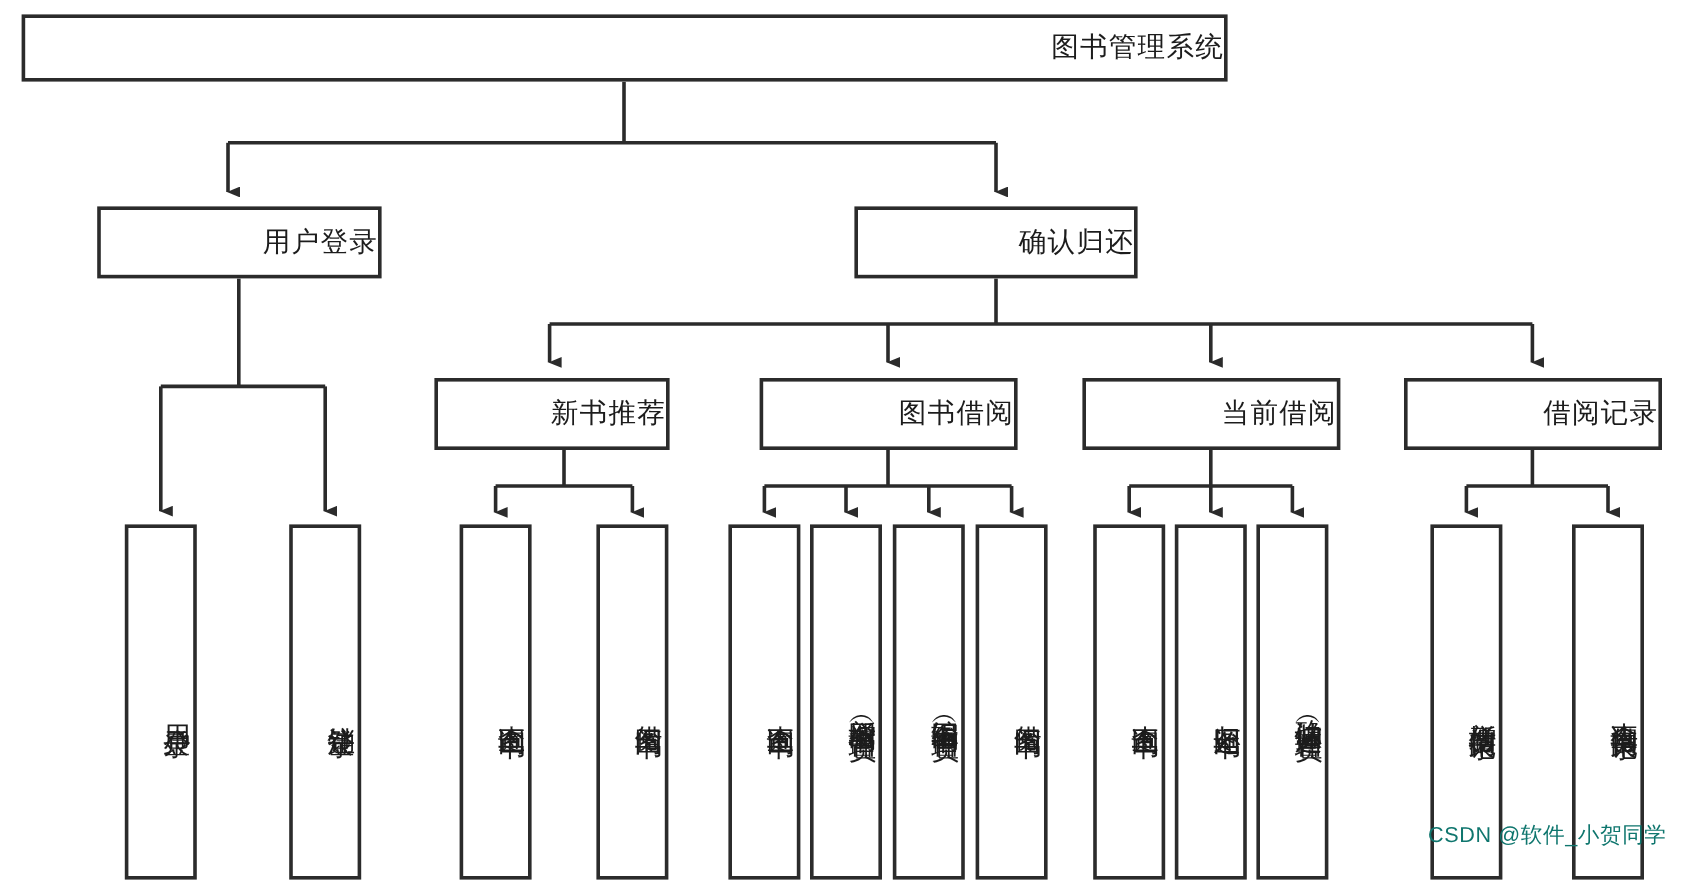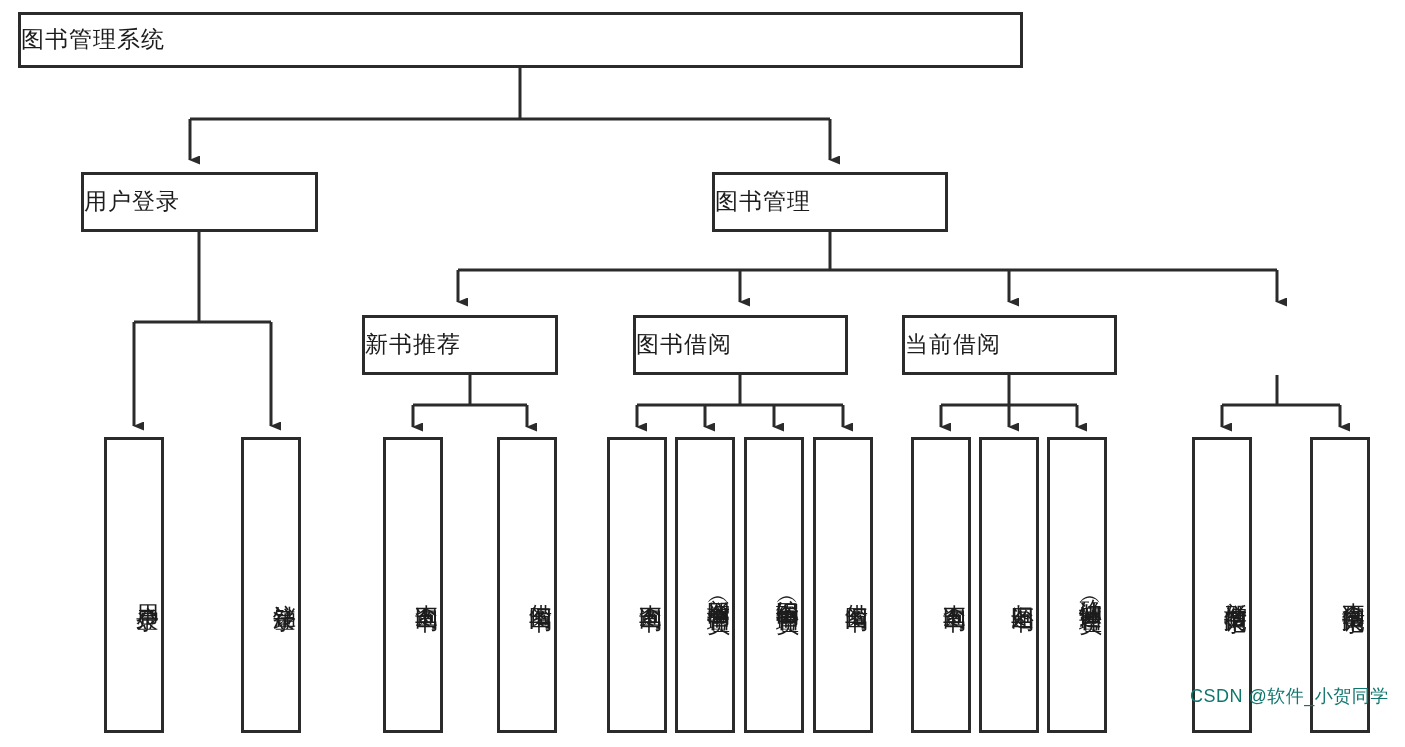--- a/index.html
+++ b/index.html
@@ -24,21 +24,21 @@
     height: 747px;
     pointer-events: none;
   }
   .node {
     position: absolute;
     box-sizing: border-box;
     border: 3px solid #2b2b2b;
     background: #ffffff;
     display: flex;
     align-items: center;
-    justify-content: flex-start;
+    justify-content: flex-end;
     color: #1c1c1c;
   }
   .node.horiz {
     font-size: 23px;
     letter-spacing: 1px;
   }
   .node.vert {
     writing-mode: vertical-rl;
     text-orientation: upright;
     font-size: 23px;
@@ -117,31 +117,34 @@
   </svg>
 
   <div class="node horiz" style="left:18px; top:12px; width:1005px; height:56px;">
     <span class="label">图书管理系统</span>
   </div>
 
   <div class="node horiz" style="left:81px; top:172px; width:237px; height:60px;">
     <span class="label">用户登录</span>
   </div>
   <div class="node horiz" style="left:712px; top:172px; width:236px; height:60px;">
-    <span class="label">图书管理</span>
+    <span class="label">确认归还</span>
   </div>
 
   <div class="node horiz" style="left:362px; top:315px; width:196px; height:60px;">
     <span class="label">新书推荐</span>
   </div>
   <div class="node horiz" style="left:902px; top:315px; width:215px; height:60px;">
     <span class="label">当前借阅</span>
   </div>
   <div class="node horiz" style="left:633px; top:315px; width:215px; height:60px;">
     <span class="label">图书借阅</span>
+  </div>
+  <div class="node horiz" style="left:1170px; top:315px; width:215px; height:60px;">
+    <span class="label">借阅记录</span>
   </div>
 
   <div class="node vert" style="left:104px; top:437px; width:60px; height:296px;">
     <span class="label">用户登录</span>
   </div>
   <div class="node vert" style="left:241px; top:437px; width:60px; height:296px;">
     <span class="label">注销登录</span>
   </div>
 
   <div class="node vert" style="left:383px; top:437px; width:60px; height:296px;">

